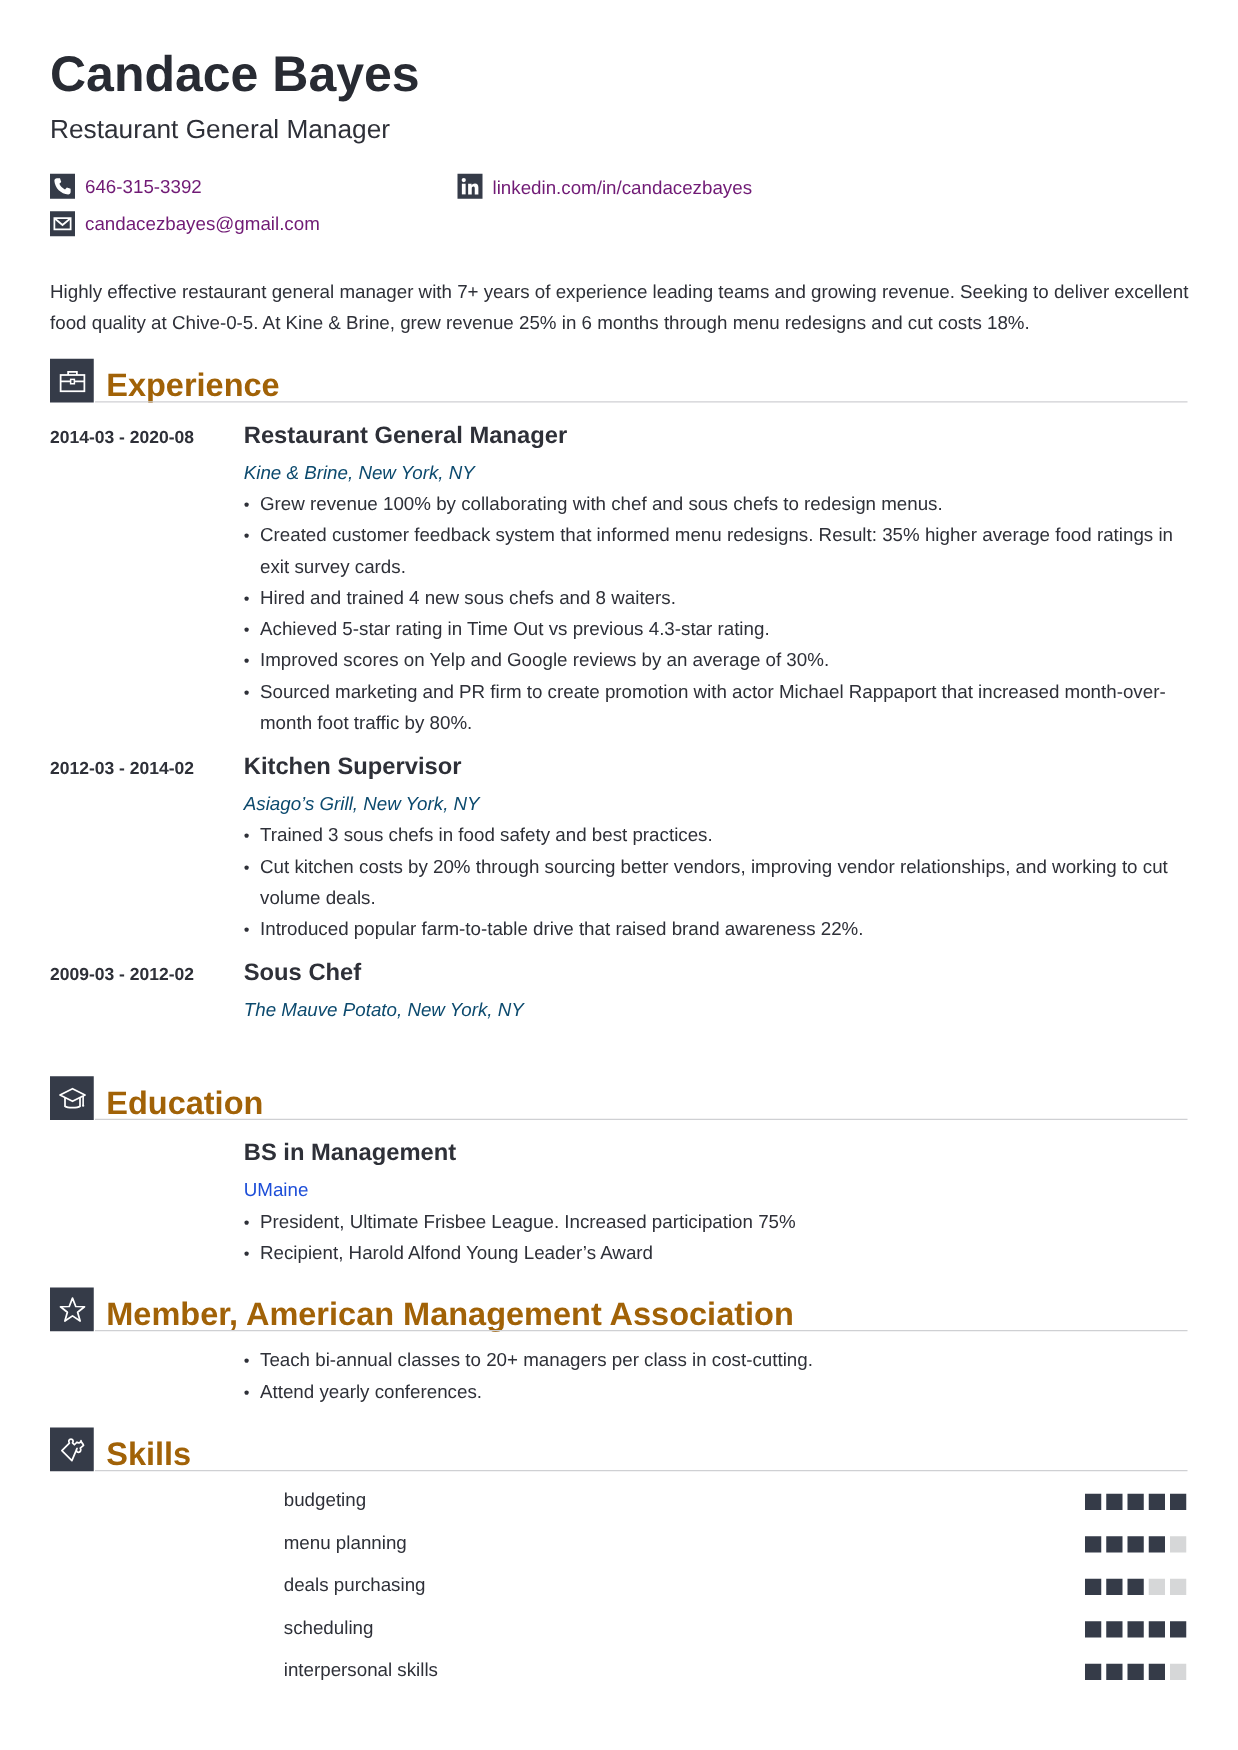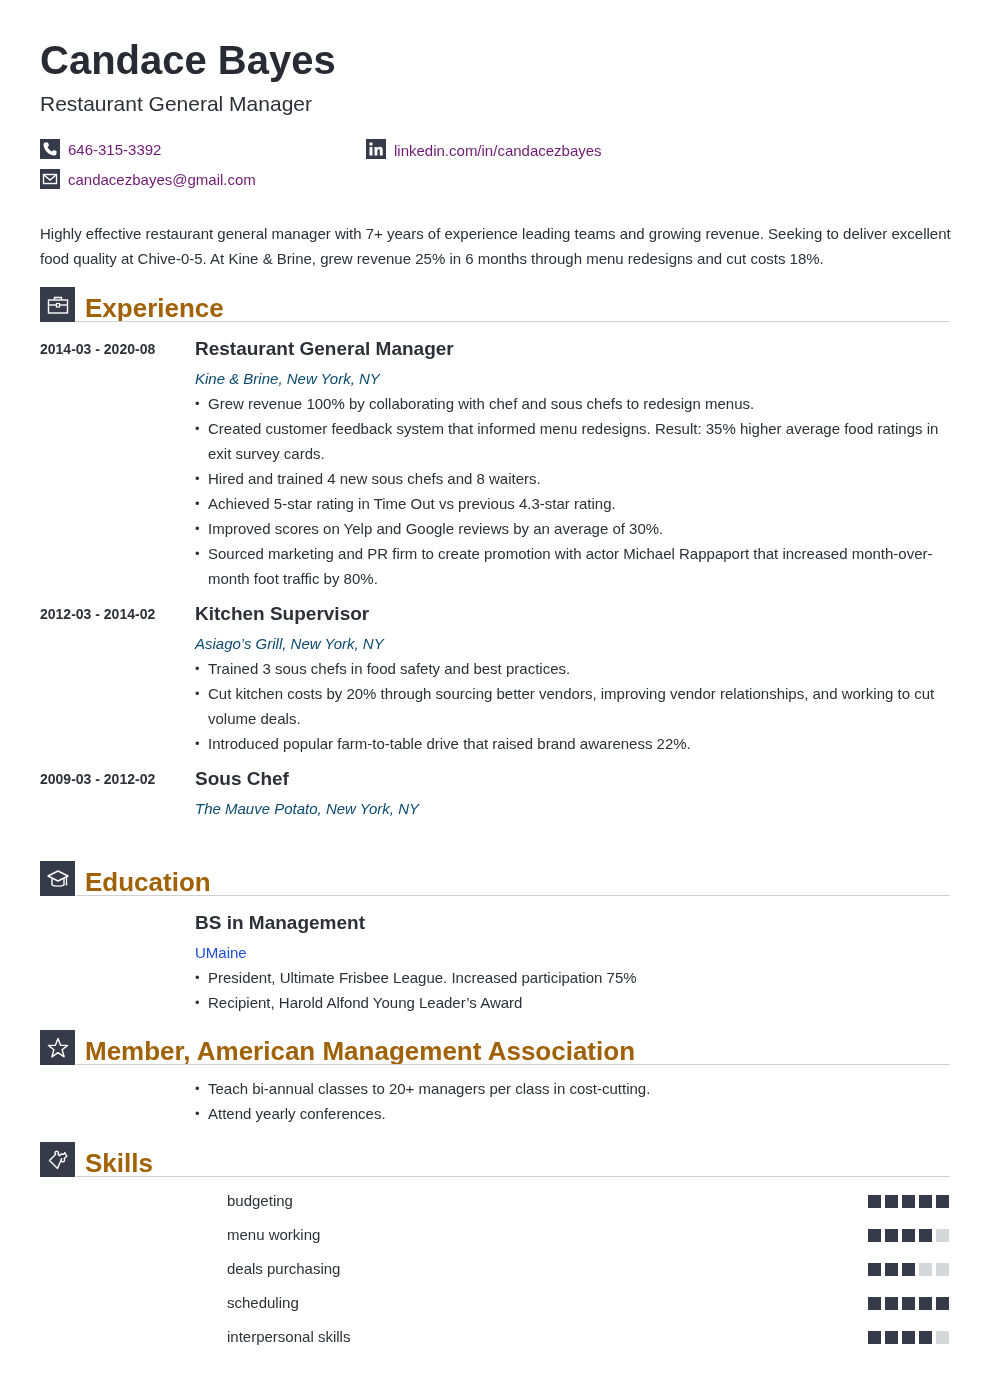--- a/index.html
+++ b/index.html
@@ -177,21 +177,21 @@
     <div class="skill-name">budgeting</div>
     <div class="dots">
         <span class="dot"></span>
         <span class="dot"></span>
         <span class="dot"></span>
         <span class="dot"></span>
         <span class="dot"></span>
       </div>
   </div>
   <div class="skill-row" style="top:1226px;">
-    <div class="skill-name">menu working</div>
+    <div class="skill-name">menu planning</div>
     <div class="dots">
         <span class="dot"></span>
         <span class="dot"></span>
         <span class="dot"></span>
         <span class="dot"></span>
         <span class="dot off"></span>
       </div>
   </div>
   <div class="skill-row" style="top:1260px;">
     <div class="skill-name">deals purchasing</div>

